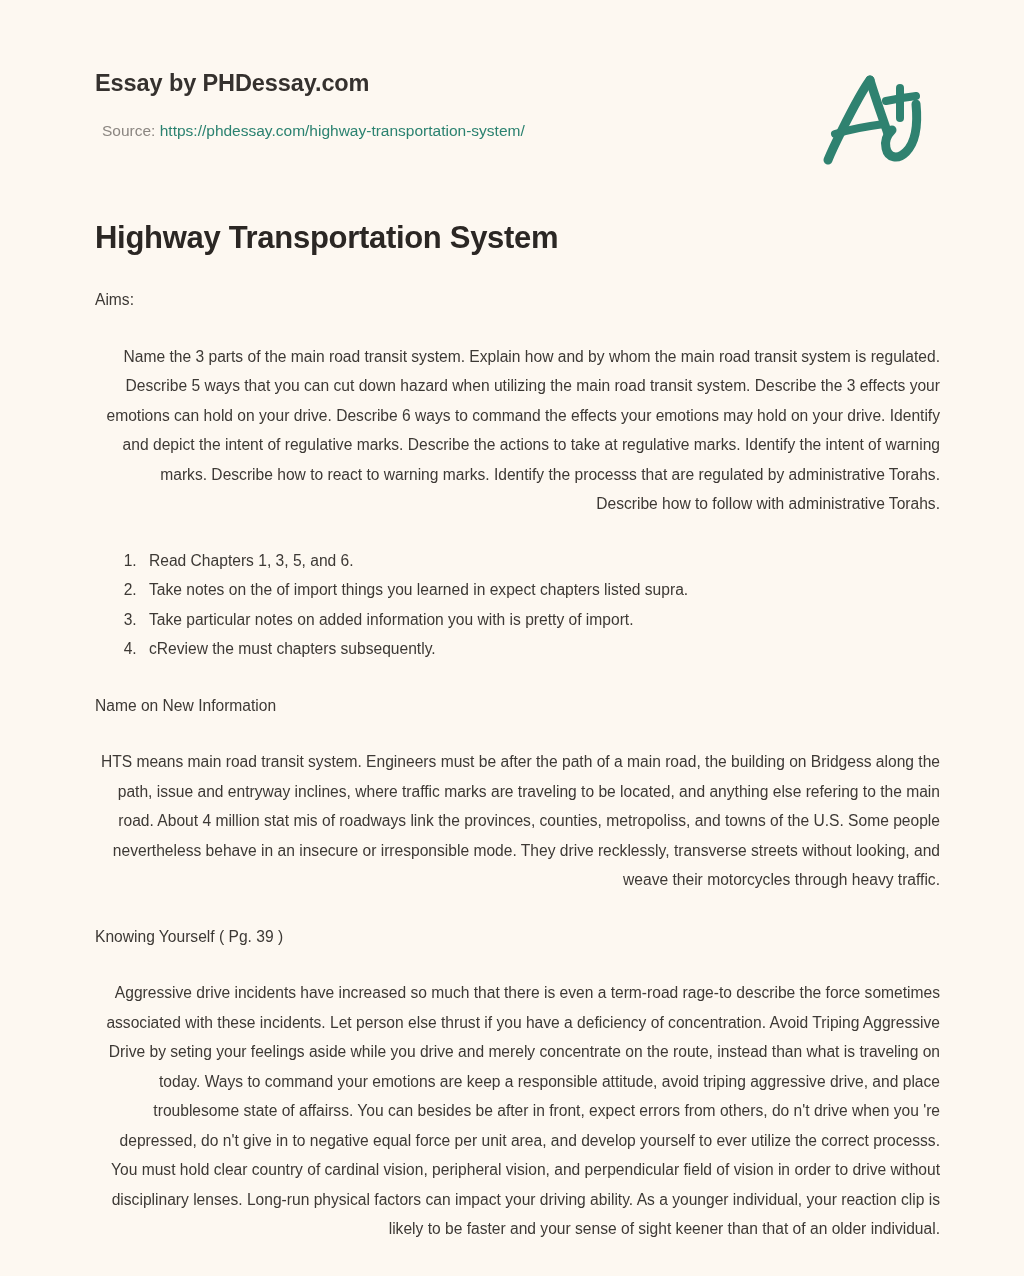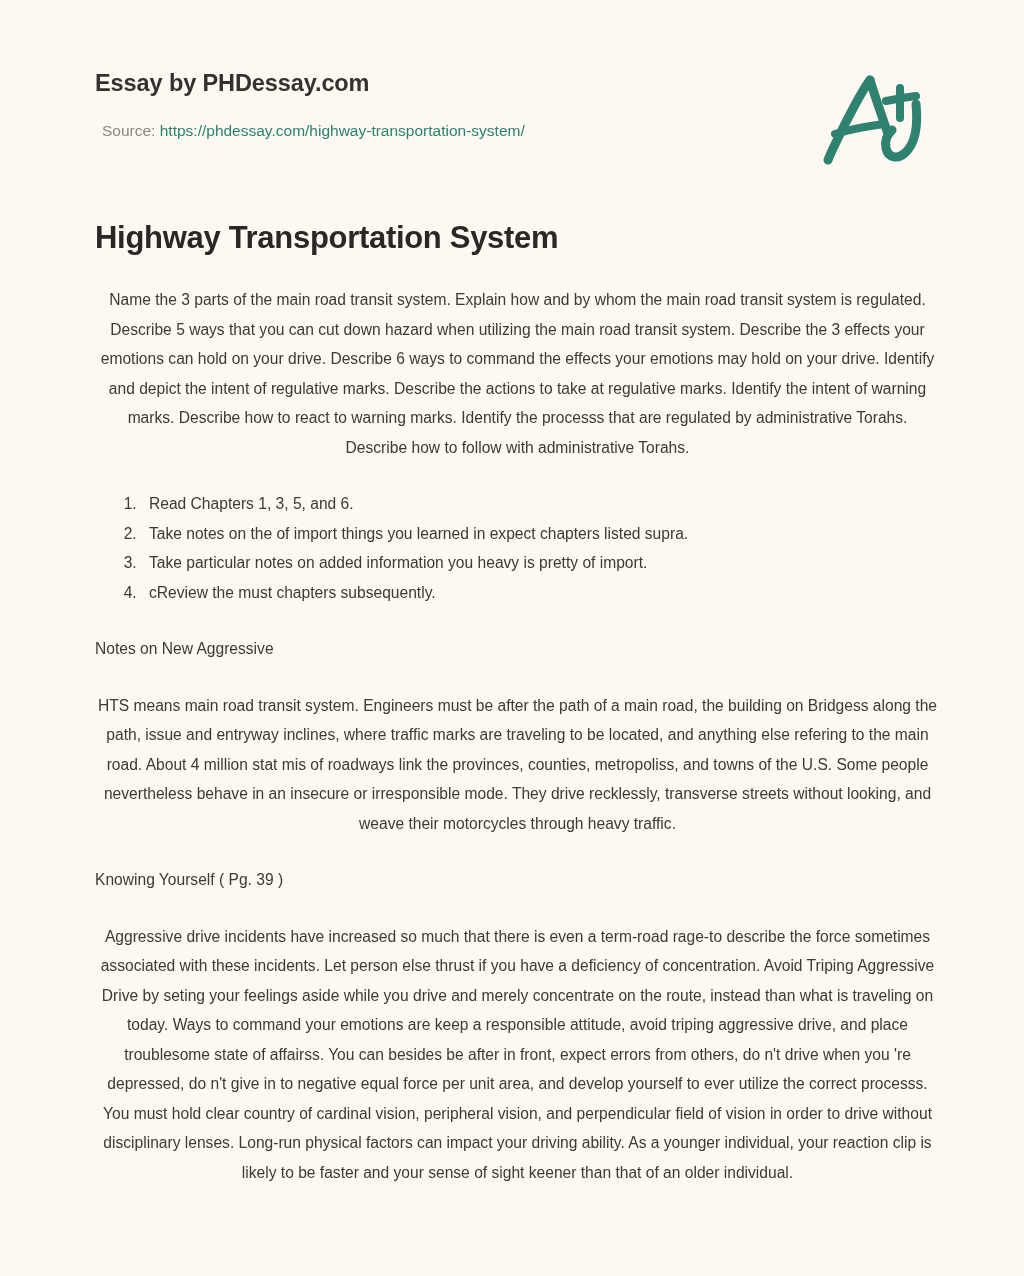--- a/index.html
+++ b/index.html
@@ -91,21 +91,21 @@
     position: absolute;
     left: 95px;
     top: 85px;
     width: 845px;
   }
   .para {
     margin: 0 0 27px 0;
     font-size: 15.6px;
     line-height: 29.5px;
     color: #3d3935;
-    text-align: center;
+    text-align: right;
   }
   .section-head {
     margin: 0 0 27px 0;
     font-size: 15.6px;
     line-height: 29.5px;
     color: #3d3935;
   }
   ol.steps {
     margin: 16px 0 27px 0;
     padding: 0 0 0 46px;
@@ -150,32 +150,33 @@
         <path d="M104 36 C106 56, 104 74, 94 84 C86 92, 76 90, 74 80 C72 72, 76 66, 80 62" stroke-width="9"></path>
       </svg>
     </div>
   </div>
 
   <div class="article">
     <h1 class="article-title">Highway Transportation System</h1>
 
     <div class="body-block">
 
+      <p class="section-head">Aims:</p>
 
       <p class="para">Name the 3 parts of the main road transit system. Explain how and by whom the main road transit system is regulated. Describe 5 ways that you can cut down hazard when utilizing the main road transit system. Describe the 3 effects your emotions can hold on your drive. Describe 6 ways to command the effects your emotions may hold on your drive. Identify and depict the intent of regulative marks. Describe the actions to take at regulative marks. Identify the intent of warning marks. Describe how to react to warning marks. Identify the processs that are regulated by administrative Torahs. Describe how to follow with administrative Torahs.</p>
 
 
       <ol class="steps">
         <li>Read Chapters 1, 3, 5, and 6.</li>
         <li>Take notes on the of import things you learned in expect chapters listed supra.</li>
-        <li>Take particular notes on added information you heavy is pretty of import.</li>
+        <li>Take particular notes on added information you with is pretty of import.</li>
         <li>cReview the must chapters subsequently.</li>
       </ol>
 
-      <p class="section-head">Notes on New Aggressive</p>
+      <p class="section-head">Name on New Information</p>
 
       <p class="para">HTS means main road transit system. Engineers must be after the path of a main road, the building on Bridgess along the path, issue and entryway inclines, where traffic marks are traveling to be located, and anything else refering to the main road. About 4 million stat mis of roadways link the provinces, counties, metropoliss, and towns of the U.S. Some people nevertheless behave in an insecure or irresponsible mode. They drive recklessly, transverse streets without looking, and weave their motorcycles through heavy traffic.</p>
 
       <p class="section-head">Knowing Yourself ( Pg. 39 )</p>
       <p class="para">Aggressive drive incidents have increased so much that there is even a term-road rage-to describe the force sometimes associated with these incidents. Let person else thrust if you have a deficiency of concentration. Avoid Triping Aggressive Drive by seting your feelings aside while you drive and merely concentrate on the route, instead than what is traveling on today. Ways to command your emotions are keep a responsible attitude, avoid triping aggressive drive, and place troublesome state of affairss. You can besides be after in front, expect errors from others, do n't drive when you 're depressed, do n't give in to negative equal force per unit area, and develop yourself to ever utilize the correct processs. You must hold clear country of cardinal vision, peripheral vision, and perpendicular field of vision in order to drive without disciplinary lenses. Long-run physical factors can impact your driving ability. As a younger individual, your reaction clip is likely to be faster and your sense of sight keener than that of an older individual.</p>
 
     </div>
   </div>
 
 </div>

